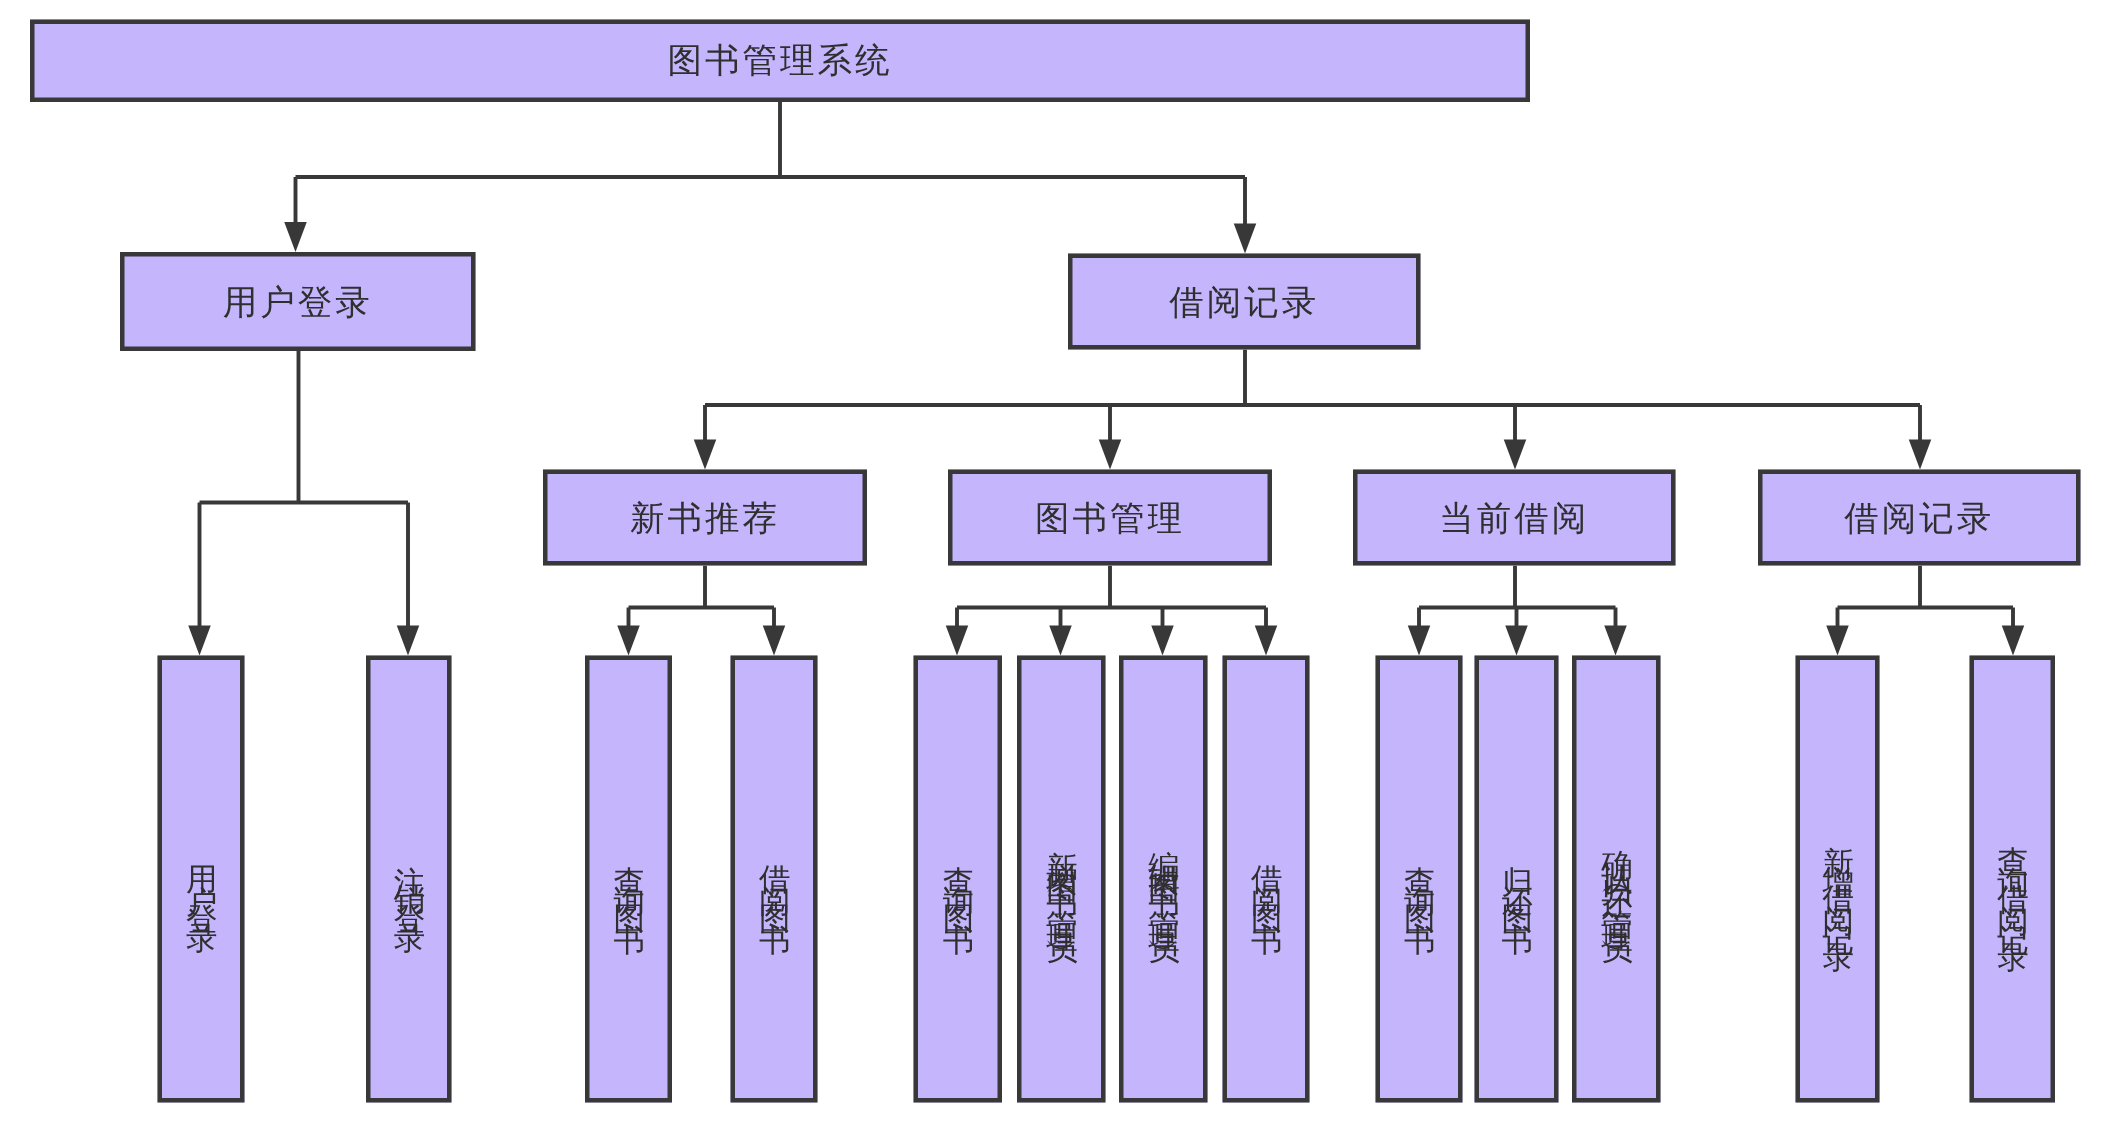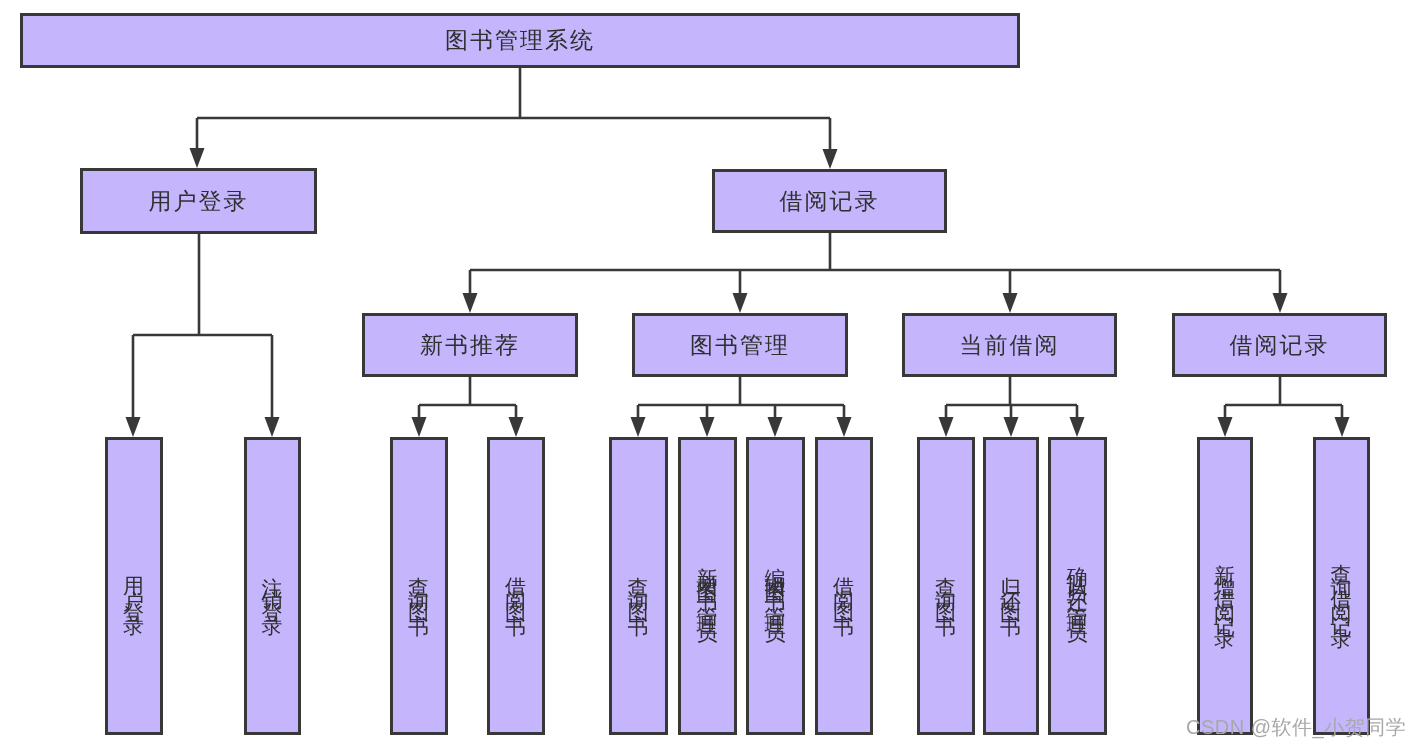--- a/index.html
+++ b/index.html
@@ -145,14 +145,13 @@
       <div class="node node-v tight" style="left: 1048px; top: 437px; width: 59px; height: 298px;">
         <span class="lbl">确认归还（管理员）</span>
       </div>
       <div class="node node-v" style="left: 1197px; top: 437px; width: 56px; height: 298px;">
         <span class="lbl">新增借阅记录</span>
       </div>
       <div class="node node-v" style="left: 1313px; top: 437px; width: 57px; height: 298px;">
         <span class="lbl">查询借阅记录</span>
       </div>
     </div>
-  <div class="watermark">CSDN @软件_小贺同学</div>
 </div>
 
 </body></html>

